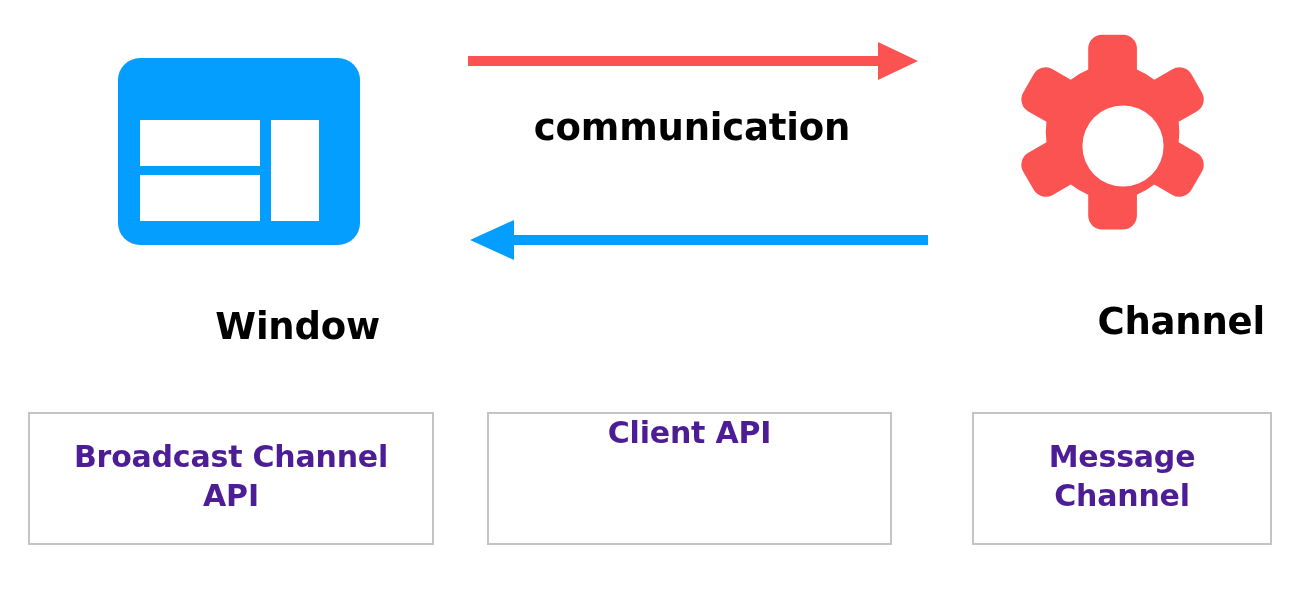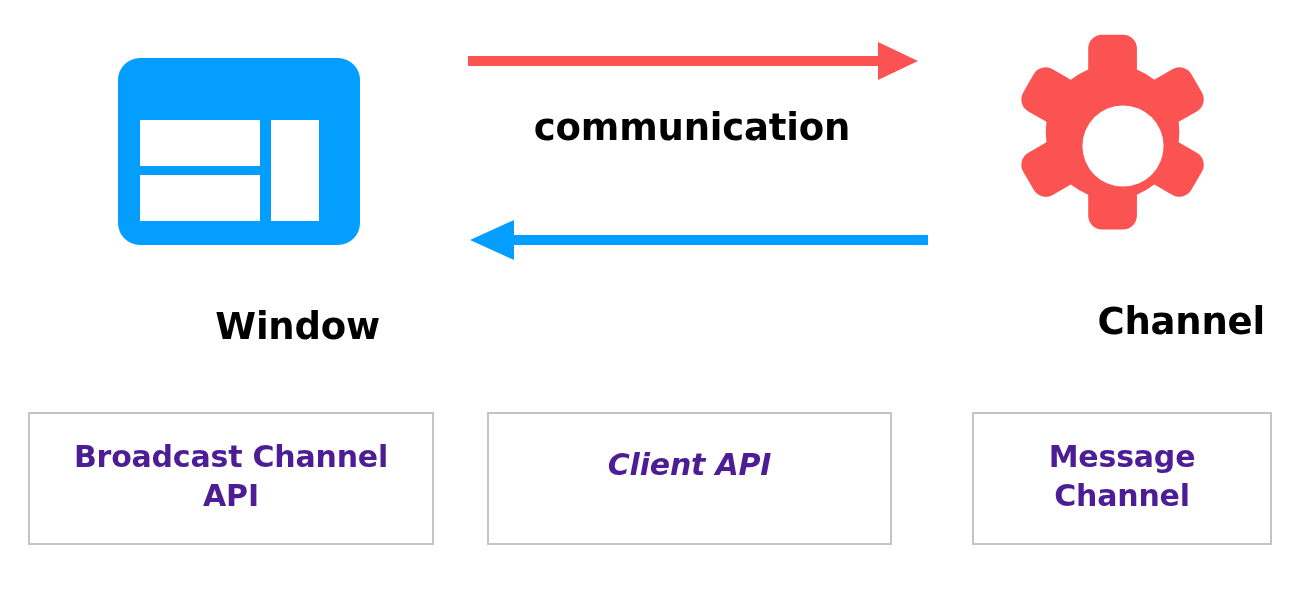--- a/index.html
+++ b/index.html
@@ -146,23 +146,22 @@
     letter-spacing: -0.2px;
     white-space: pre-line;
   }
   .box-broadcast {
     left: 28px;
     width: 406px;
   }
   .box-client {
     left: 487px;
     width: 405px;
-    align-items: center;
+    align-items: flex-start;
     padding-bottom: 26px;
-    font-style: italic;
   }
   .box-message {
     left: 972px;
     width: 300px;
   }
 </style>
 </head>
 <body>
 
 <div class="stage">

